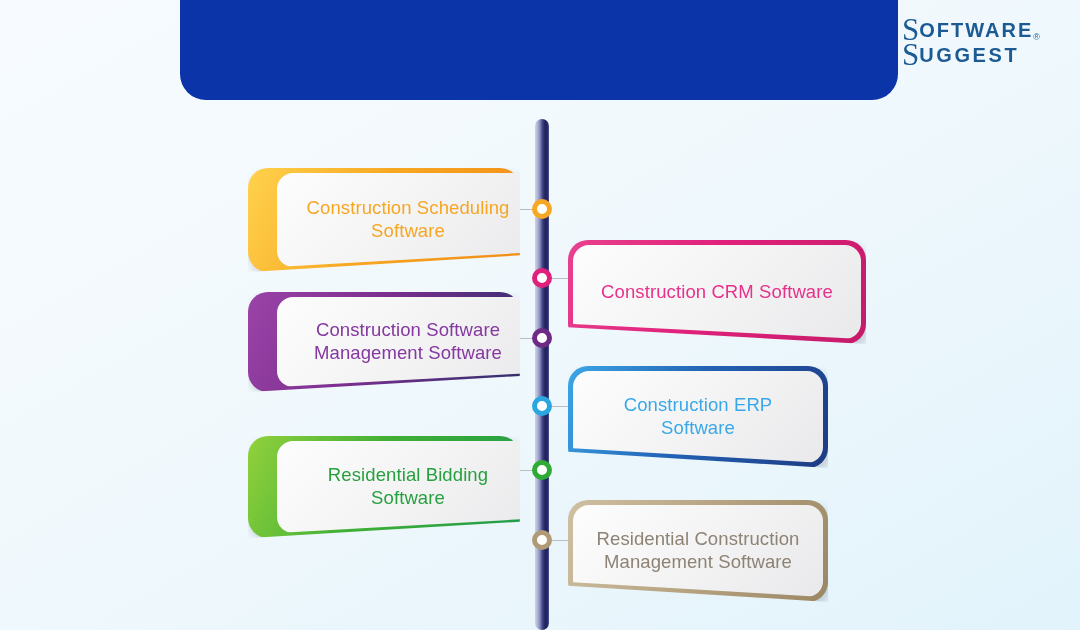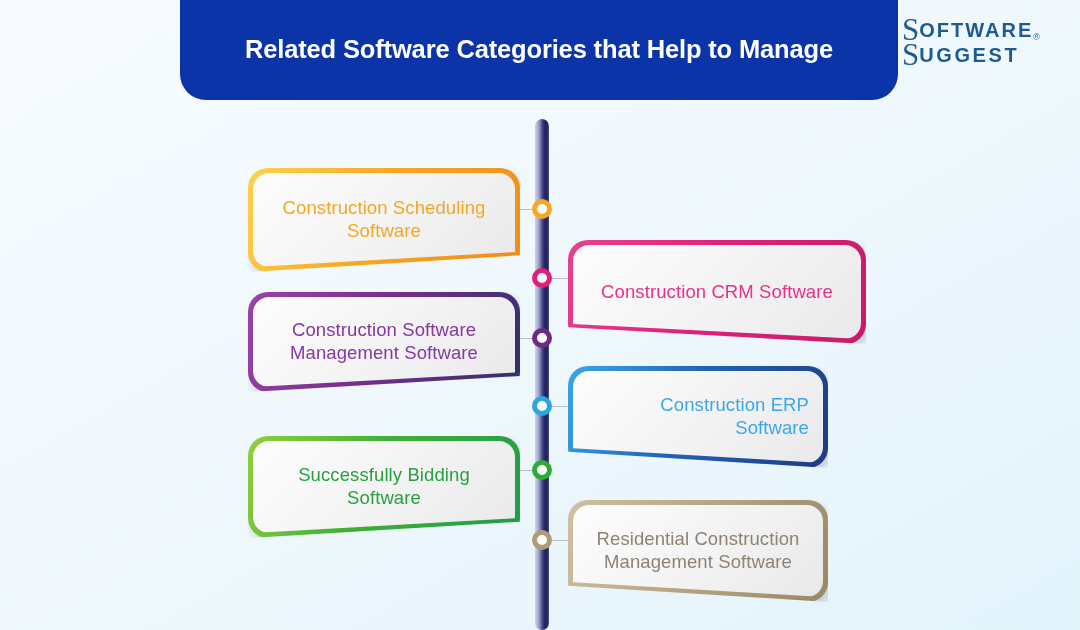--- a/index.html
+++ b/index.html
@@ -156,37 +156,38 @@
     font-family: "Liberation Sans", sans-serif;
     letter-spacing: 0.1px;
   }
 
   
   .card.left {
     clip-path: polygon(0% 0%, 100% 0%, 100% 84%, 0% 100%);
   }
   .card.left .card-inner {
     clip-path: polygon(0% 0%, 100% 0%, 100% 84%, 0% 100%);
+    margin-left: 24px;
   }
   
   .card.right {
     clip-path: polygon(0% 0%, 100% 0%, 100% 100%, 0% 84%);
   }
   .card.right .card-inner {
     clip-path: polygon(0% 0%, 100% 0%, 100% 100%, 0% 84%);
   }
 </style>
 </head>
 <body>
 
 <div class="canvas">
 
   <div class="header-bar">
     <div class="header-title">
-      <span>Related Software Categories that Help to Manage</span><br>
+      <br>
     </div>
   </div>
 
   <div class="logo">
     <div class="logo-row">
       <span class="logo-cap">S</span>
       <span class="logo-word">OFTWARE</span>
       <span class="logo-reg">®</span>
     </div>
     <div class="logo-row logo-row2">
@@ -223,30 +224,30 @@
         <div class="card-inner">
           <div class="card-label" style="color: rgb(132, 56, 160);">Construction Software Management Software</div>
         </div>
       </div>
       <div class="dot" style="left: 532px; top: 328px; border: 5px solid rgb(110, 43, 134);"></div>
       <div class="conn" style="left: 550px; width: 42px; top: 406px; background: rgb(185, 188, 192);">
         <div class="conn-cap" style="background: rgb(185, 188, 192); left: 37px;"></div>
       </div>
       <div class="card right" style="left: 568px; top: 366px; width: 260px; height: 102px; background: linear-gradient(115deg, rgb(59, 167, 232) 0%, rgb(35, 99, 181) 45%, rgb(29, 58, 130) 100%);">
         <div class="card-inner">
-          <div class="card-label" style="color: rgb(58, 168, 232); text-align: right;">Construction ERP Software</div>
+          <div class="card-label" style="color: rgb(58, 168, 232);">Construction ERP Software</div>
         </div>
       </div>
       <div class="dot" style="left: 532px; top: 396px; border: 5px solid rgb(42, 167, 224);"></div>
       <div class="conn" style="left: 492px; width: 42px; top: 470px; background: rgb(185, 188, 192);">
         <div class="conn-cap" style="background: rgb(185, 188, 192); left: 0px;"></div>
       </div>
       <div class="card left" style="left: 248px; top: 436px; width: 272px; height: 102px; background: linear-gradient(115deg, rgb(146, 209, 60) 0%, rgb(63, 175, 53) 45%, rgb(31, 156, 74) 100%);">
         <div class="card-inner">
-          <div class="card-label" style="color: rgb(40, 160, 63);">Successfully Bidding Software</div>
+          <div class="card-label" style="color: rgb(40, 160, 63);">Residential Bidding Software</div>
         </div>
       </div>
       <div class="dot" style="left: 532px; top: 460px; border: 5px solid rgb(47, 171, 53);"></div>
       <div class="conn" style="left: 550px; width: 42px; top: 540px; background: rgb(185, 188, 192);">
         <div class="conn-cap" style="background: rgb(185, 188, 192); left: 37px;"></div>
       </div>
       <div class="card right" style="left: 568px; top: 500px; width: 260px; height: 102px; background: linear-gradient(115deg, rgb(207, 192, 162) 0%, rgb(185, 166, 132) 45%, rgb(155, 135, 99) 100%);">
         <div class="card-inner">
           <div class="card-label" style="color: rgb(141, 130, 116);">Residential Construction Management Software</div>
         </div>

